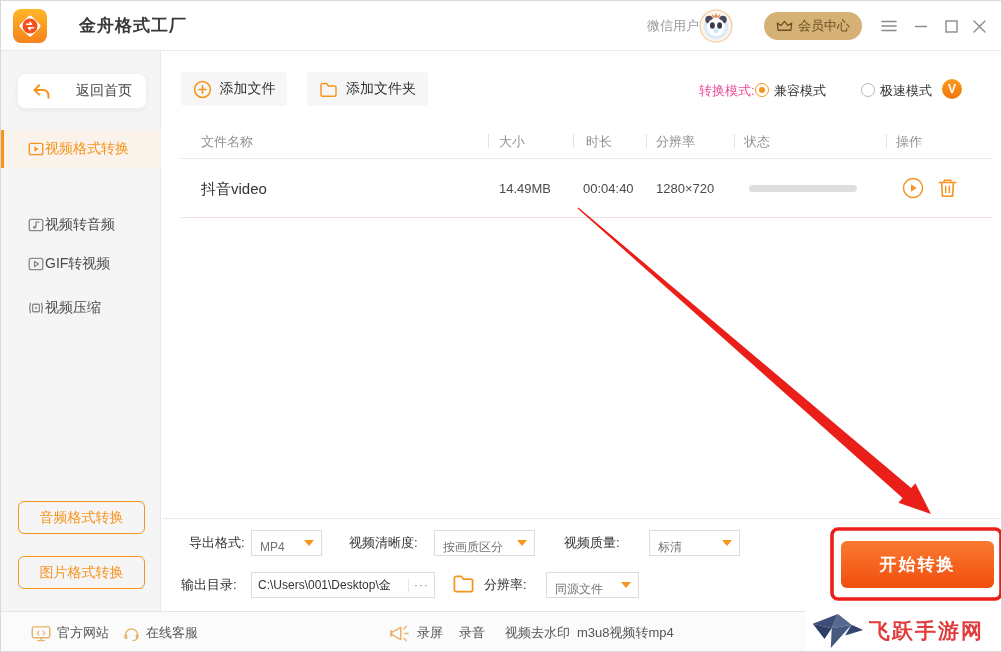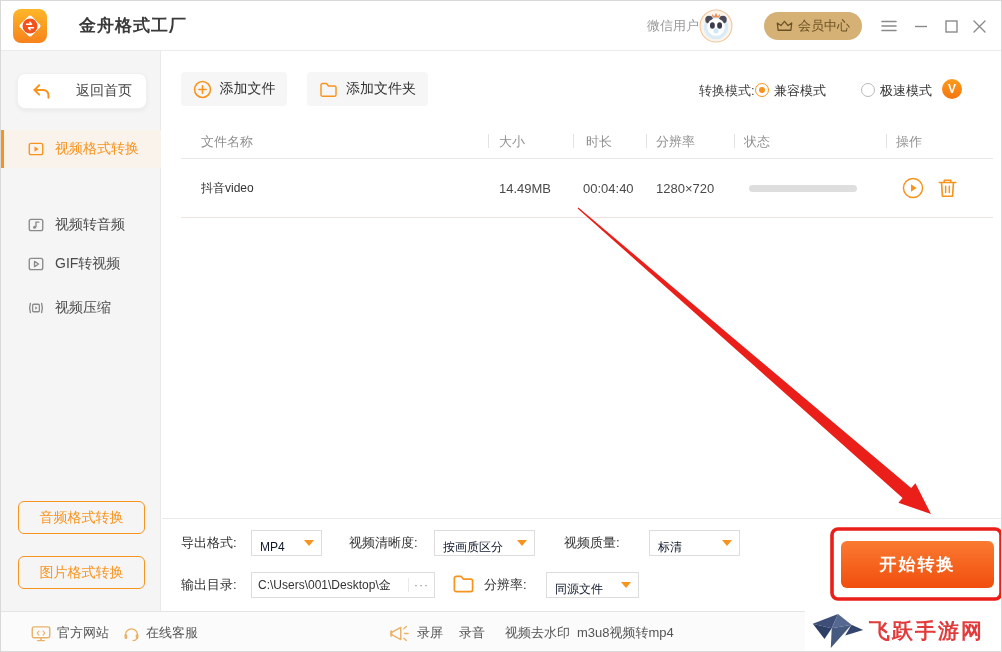--- a/index.html
+++ b/index.html
@@ -13,31 +13,31 @@
   .app-title { position:absolute; left:58px; top:0; line-height:50px; font-size:17px; color:#3a3a3a; font-weight:600; letter-spacing:1px;margin-left:20px; }
   .user-label { position:absolute; right:300px; top:0; line-height:50px; font-size:13px; color:#999; }
   .member-pill { position:absolute; left:763px; top:11px; width:98px; height:28px; border-radius:14px; background:#d5b176; display:flex; align-items:center; justify-content:center; gap:5px; cursor:pointer; }
   .member-pill span { font-size:13px; color:#6a5122; }
   .winctl { position:absolute; top:13px; width:24px; height:24px; display:flex; align-items:center; justify-content:center; cursor:pointer; }
 
   
   .sidebar { position:absolute; left:0; top:50px; width:160px; height:560px; background:#f5f5f6; border-right:1px solid #e9e9e9; }
   .back-btn { position:absolute; left:16px; top:22px; width:130px; height:36px; background:#fff; border:1px solid #f0f0f0; border-radius:8px; box-shadow:0 2px 4px rgba(0,0,0,.05); display:flex; align-items:center; justify-content:center; gap:25px; cursor:pointer; }
   .back-btn span { font-size:14px; color:#444; }
-  .nav-item { position:absolute; left:0; width:160px; height:38px; display:flex; align-items:center; gap:10px; padding-left:26px; color:#4a4a4a; cursor:pointer;text-align:right; }
+  .nav-item { position:absolute; left:0; width:160px; height:38px; display:flex; align-items:center; padding-left:26px; color:#4a4a4a; cursor:pointer;text-align:right; }
   .nav-item .ic { width:18px; height:18px; color:#8a8a8a; flex:0 0 18px; }
   .nav-item span { font-size:14px; }
   .nav-item.active { background:#faf3ec; border-left:3px solid #f7931e; padding-left:23px; color:#f7931e; }
   .nav-item.active .ic { color:#f7931e; }
   .side-outline-btn { position:absolute; left:17px; width:127px; height:33px; border:1px solid #f7941e; border-radius:6px; color:#f7941e; font-size:14px; display:flex; align-items:center; justify-content:center; cursor:pointer; }
 
   
   .tool-btn { position:absolute; top:71px; height:34px; background:#f6f6f6; border-radius:4px; display:flex; align-items:center; justify-content:center; gap:8px; cursor:pointer; }
   .tool-btn span { font-size:14px; color:#333; }
-  .mode-label { position:absolute; left:698px; top:81px; font-size:13px; color:#404040;text-align:center; }
+  .mode-label { position:absolute; left:698px; top:81px; font-size:13px; color:#ec4899;text-align:center; }
   .radio { position:absolute; top:82px; width:14px; height:14px; border-radius:50%; background:#fff; cursor:pointer; }
   .radio.sel { border:1px solid #f7941e; }
   .radio.sel::after { content:""; position:absolute; left:3px; top:3px; width:6px; height:6px; border-radius:50%; background:#f7941e; }
   .radio.unsel { border:1px solid #b9b9b9; }
   .radio-lab { position:absolute; top:81px; font-size:13px; color:#333; cursor:pointer; }
   .v-badge { position:absolute; left:941px; top:78px; width:20px; height:20px; border-radius:50%; background:linear-gradient(180deg,#fb9c1c,#f4750e); color:#fff; font-size:12px; font-weight:700; display:flex; align-items:center; justify-content:center; }
 
   
   .th { position:absolute; top:132px; font-size:13px; color:#909090; }
   .th-div { position:absolute; top:133px; width:1px; height:14px; background:#e3e3e3; }
@@ -45,21 +45,21 @@
   .row-line  { position:absolute; left:180px; top:216px; width:812px; height:1px; background:#f3e2e2; }
   .td { position:absolute; top:180px; font-size:13px; color:#4a4a4a; }
   .progress { position:absolute; left:748px; top:184px; width:108px; height:7px; border-radius:3.5px; background:#dedede; overflow:hidden; }
   .progress .fill { height:100%; width:0%; background:#f7941e; }
   .row-icon { position:absolute; top:176px; width:22px; height:22px; cursor:pointer; }
 
   
   .settings-line { position:absolute; left:161px; top:517px; width:841px; height:1px; background:#eaeaea; }
   .set-label { position:absolute; font-size:13px; color:#333; height:26px; line-height:26px; }
   .select { position:absolute; height:26px; background:#fff; border:1px solid #ddd; display:flex; align-items:center; cursor:pointer; }
-  .select span { font-size:12px; color:#0f172a; padding-left:8px; flex:1; white-space:nowrap; overflow:hidden;margin-top:8px; }
+  .select span { font-size:12px; color:#737373; padding-left:8px; flex:1; white-space:nowrap; overflow:hidden;margin-top:8px; }
   .caret { width:0; height:0; border-left:5px solid transparent; border-right:5px solid transparent; border-top:6px solid #f7941e; margin-right:7px; }
   .path-box { position:absolute; left:250px; top:571px; width:184px; height:26px; border:1px solid #ddd; background:#fff; display:flex; align-items:center; }
   .path-box .txt { flex:1; font-size:12px; color:#333; padding-left:6px; white-space:nowrap; overflow:hidden; }
   .path-box .dots { width:26px; text-align:center; color:#888; font-size:12px; letter-spacing:1px; border-left:1px solid #e8e8e8; cursor:pointer; }
   .start-btn { position:absolute; left:840px; top:540px; width:153px; height:47px; border-radius:6px; background:linear-gradient(180deg,#fa7a31,#f14e0e); color:#fff; font-size:17px; font-weight:600; letter-spacing:2px; display:flex; align-items:center; justify-content:center; cursor:pointer; }
 
   
   .footer { position:absolute; left:0; top:610px; width:1002px; height:42px; background:#fbfbfb; border-top:1px solid #e5e5e5; }
   .f-item { position:absolute; top:0; height:42px; display:flex; align-items:center; gap:6px; font-size:13px; color:#555; cursor:pointer; }
 
@@ -207,42 +207,42 @@
   <div class="th" style="left:743px">状态</div>
   <div class="th" style="left:895px">操作</div>
   <div class="th-div" style="left:487px"></div>
   <div class="th-div" style="left:572px"></div>
   <div class="th-div" style="left:645px"></div>
   <div class="th-div" style="left:733px"></div>
   <div class="th-div" style="left:885px"></div>
   <div class="head-line"></div>
 
   <div>
-    <div class="td" style="left:200px;color:#333;font-size:12px;top:179px">抖音video</div>
+    <div class="td" style="left:200px;color:#333;font-size:15px;top:179px">抖音video</div>
     <div class="td" style="left:498px">14.49MB</div>
     <div class="td" style="left:582px">00:04:40</div>
     <div class="td" style="left:655px">1280×720</div>
     <div class="progress">
         <div class="fill" style="width: 0%;"></div>
       </div>
     <svg class="row-icon" style="left:901px" viewBox="0 0 24 24">
       <circle cx="12" cy="12" r="10.4" fill="#fff" stroke="#f7941e" stroke-width="1.6"></circle>
       <path d="M9.8 8 L16 12 L9.8 16 z" fill="#f7941e"></path>
     </svg>
     <svg class="row-icon" style="left:936px;width:21px;height:22px" viewBox="0 0 22 24">
       <path d="M2 6 h18 M7.5 6 V3.5 h7 V6" fill="none" stroke="#f7941e" stroke-width="1.8" stroke-linecap="round" stroke-linejoin="round"></path>
       <path d="M4.5 6 l1 15 h11 l1-15" fill="none" stroke="#f7941e" stroke-width="1.8" stroke-linejoin="round"></path>
       <path d="M9 10 v7 M13 10 v7" stroke="#f7941e" stroke-width="1.6" stroke-linecap="round"></path>
     </svg>
   </div>
   <div class="row-line"></div>
 
   <div class="settings-line"></div>
 
-  <div class="set-label" style="left:180px;top:529px">导出格式:</div>
+  <div class="set-label" style="left:188px;top:529px">导出格式:</div>
   <div class="select" style="left:250px;top:529px;width:71px">
     <span>MP4</span>
     <i class="caret"></i>
   </div>
 
   <div class="set-label" style="left:348px;top:529px">视频清晰度:</div>
   <div class="select" style="left:433px;top:529px;width:101px">
     <span>按画质区分</span>
     <i class="caret"></i>
   </div>

